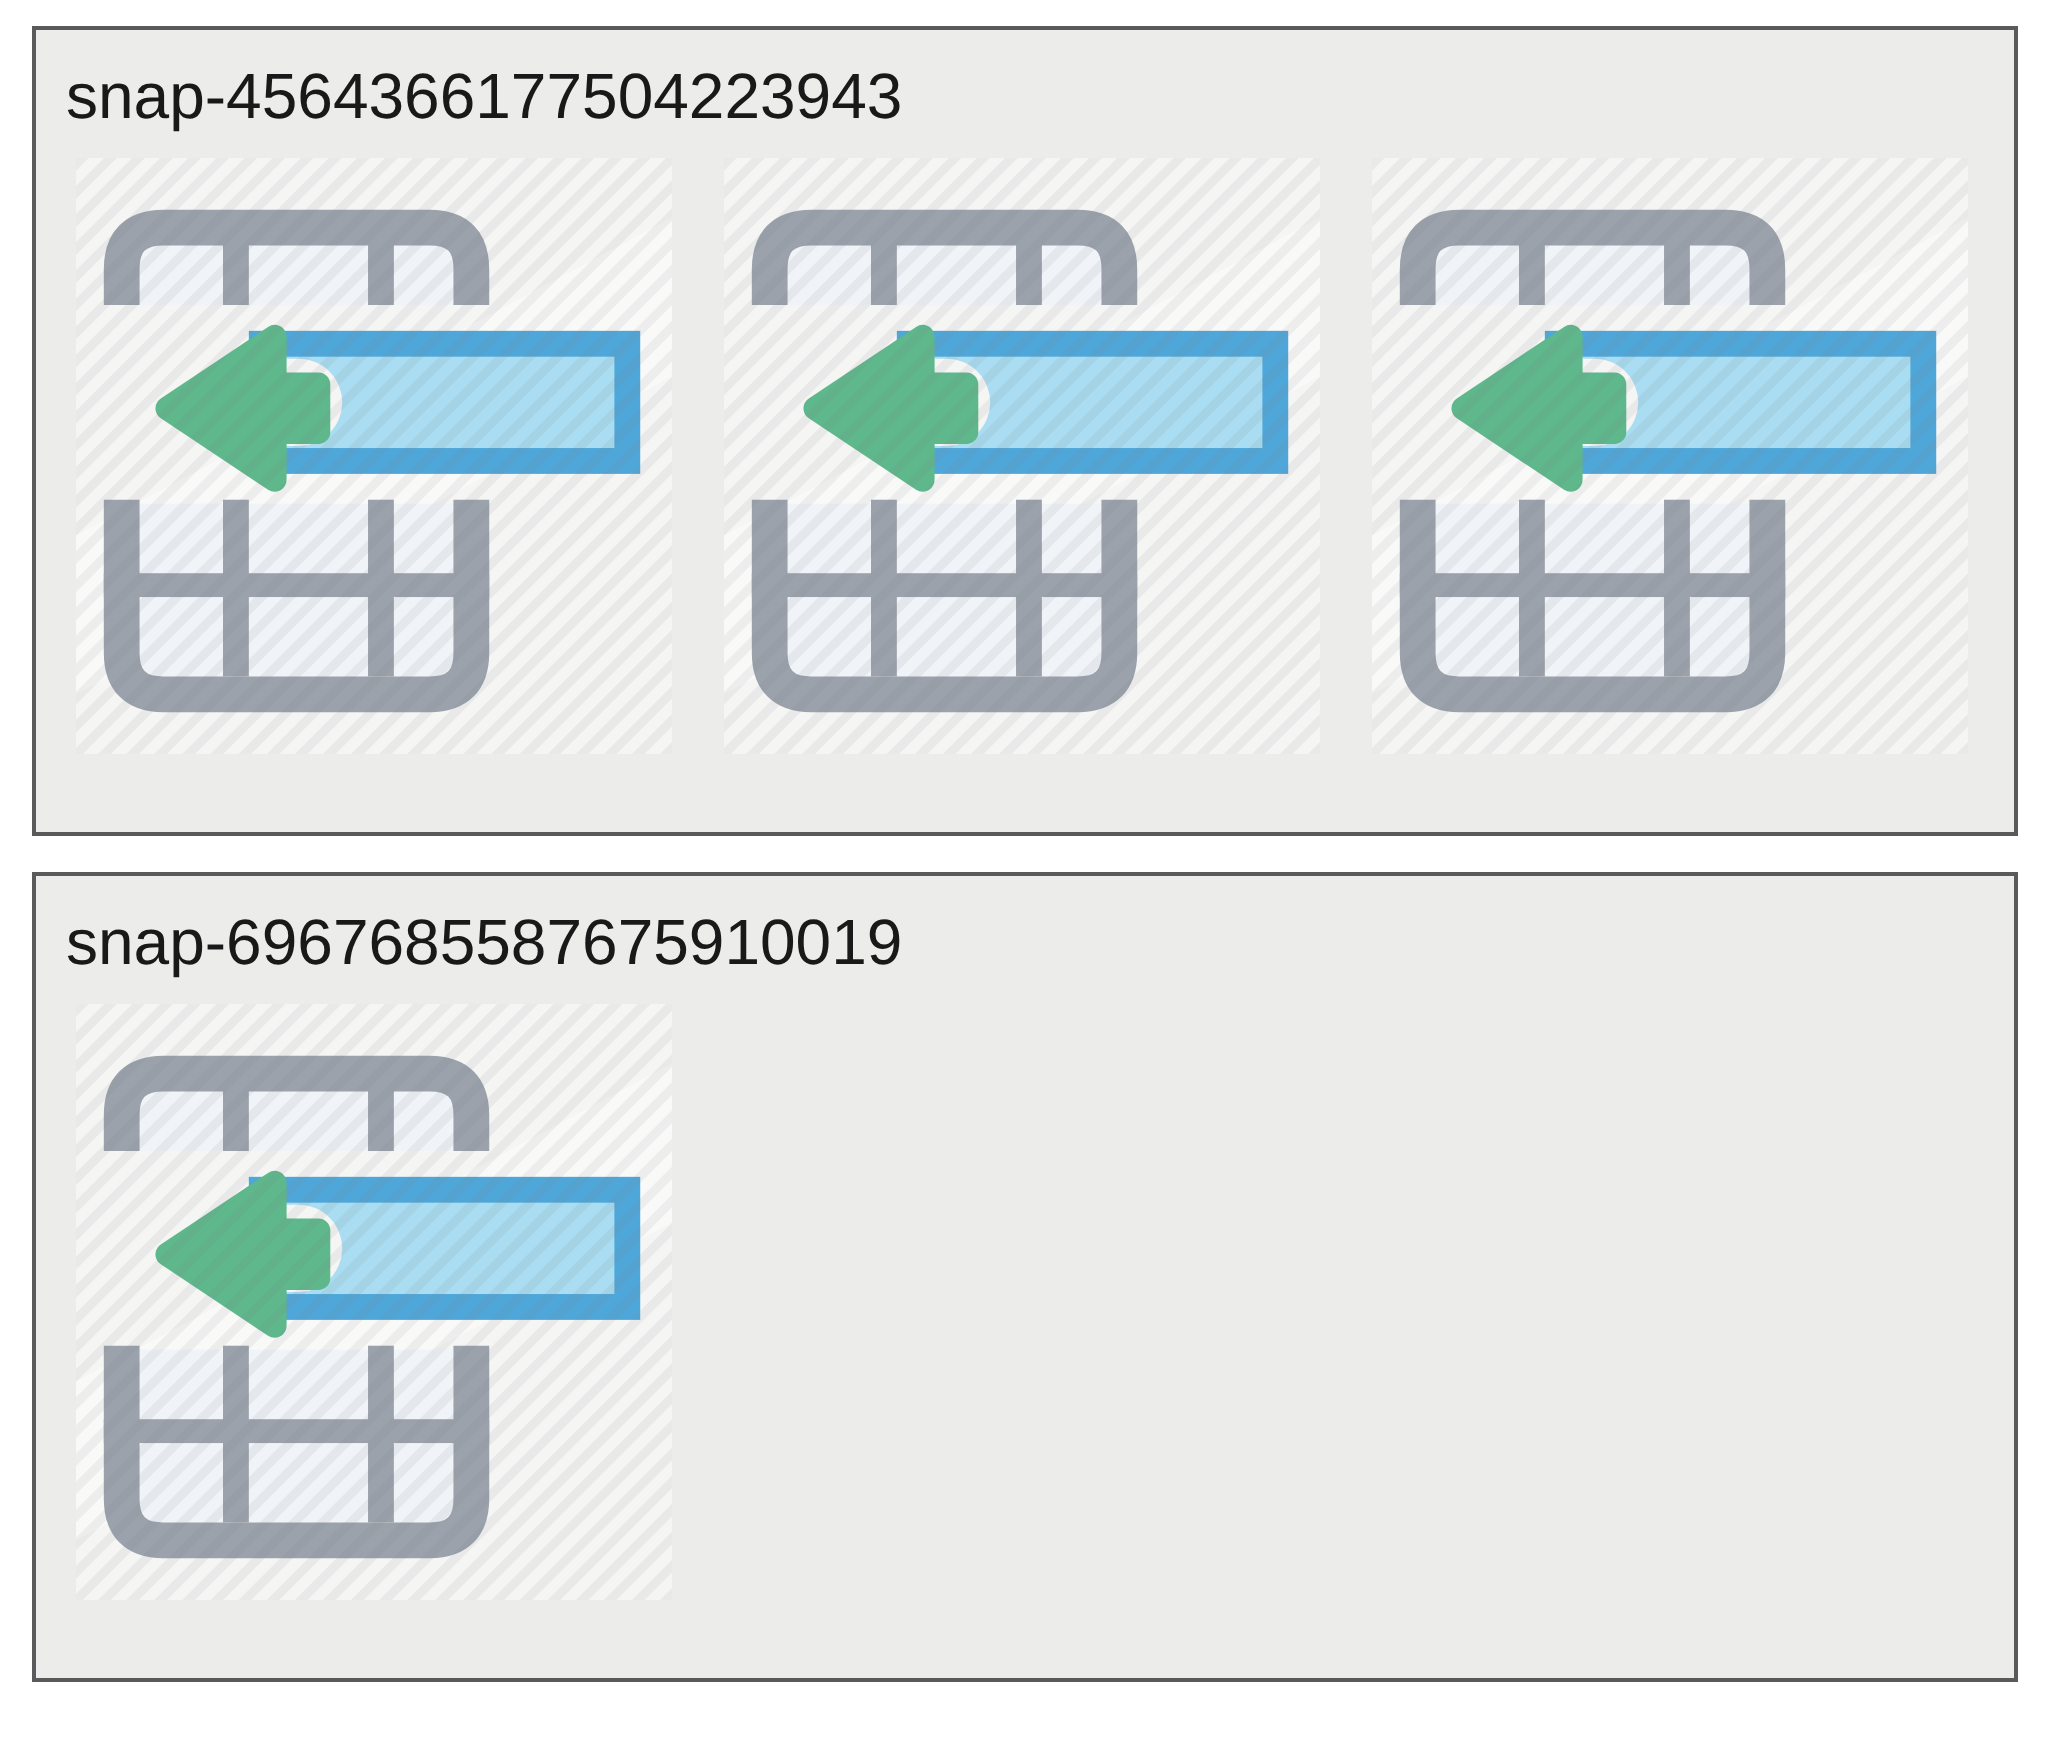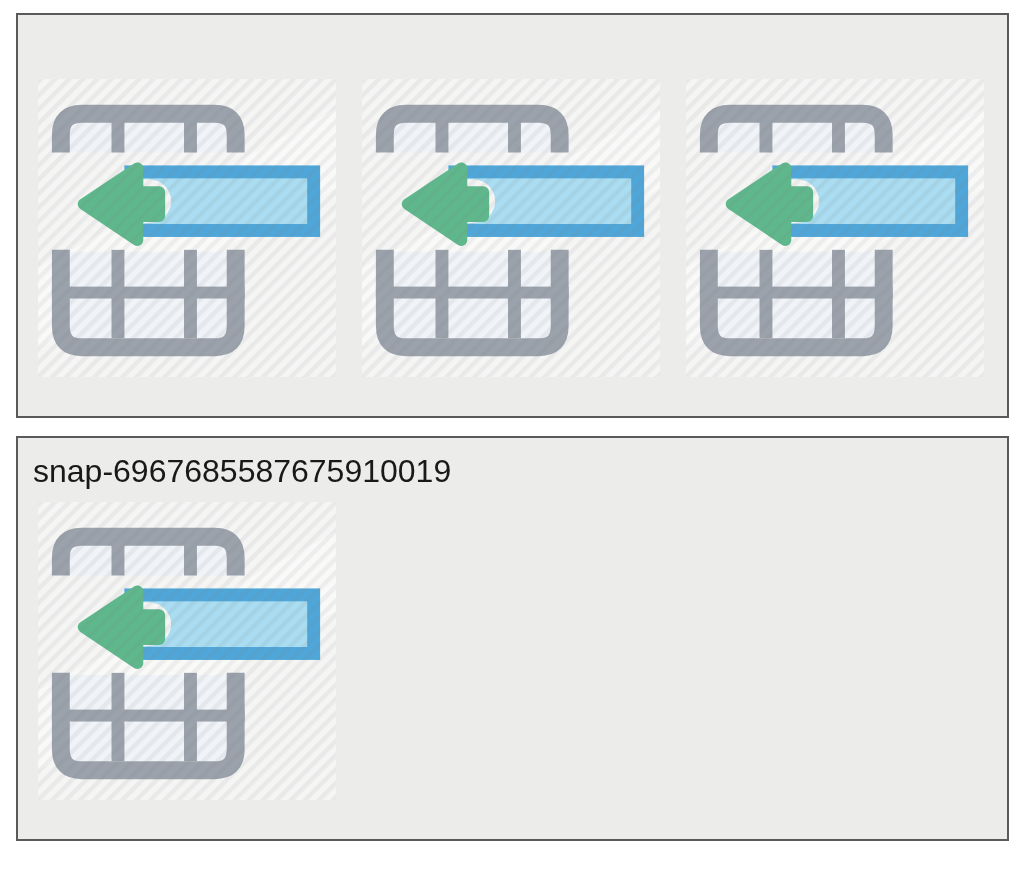--- a/index.html
+++ b/index.html
@@ -49,20 +49,21 @@
 <svg class="defs-svg" aria-hidden="true">
   <defs>
     <pattern id="hatch" width="10" height="10" patternUnits="userSpaceOnUse" patternTransform="rotate(45)">
       <rect width="10" height="10" fill="rgba(255,255,255,0)"></rect>
       <rect width="4.5" height="10" fill="rgba(120,125,130,0.10)"></rect>
     </pattern>
   </defs>
 </svg>
 
 <section class="panel panel-1">
+  <h2 class="panel-title">snap-4564366177504223943</h2>
   <div class="tiles">
   <div class="tile">
     <svg viewBox="0 0 300 300" width="298" height="298">
 
       <rect x="0" y="0" width="300" height="300" fill="#f5f5f4"></rect>
 
       <polygon points="0,190 300,30 300,110 0,270" fill="#ffffff" opacity="0.4"></polygon>
 
       <rect x="32" y="38" width="42" height="36" fill="#f0f3f7"></rect>
       <rect x="87" y="38" width="60" height="36" fill="#f0f3f7"></rect>

